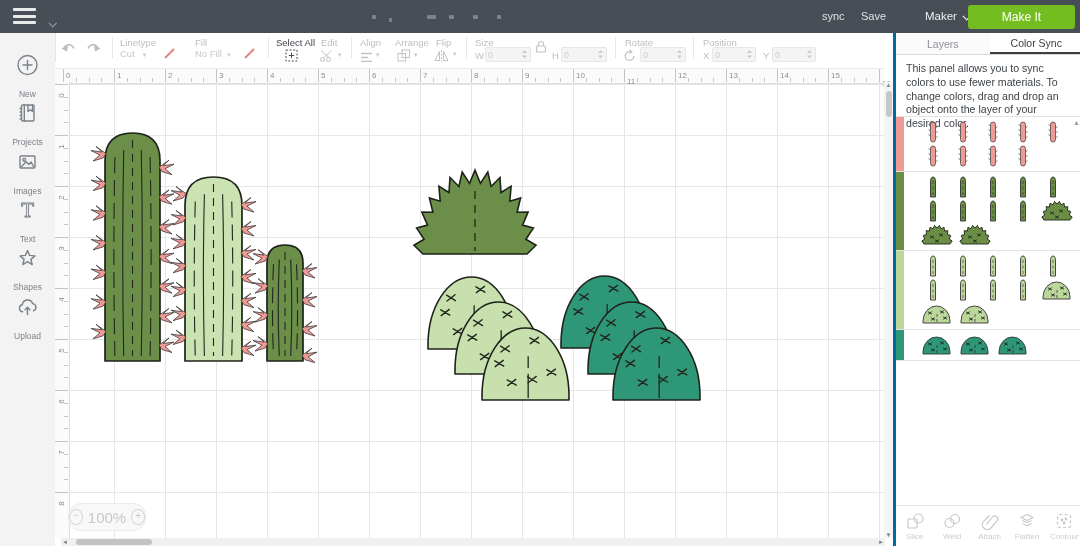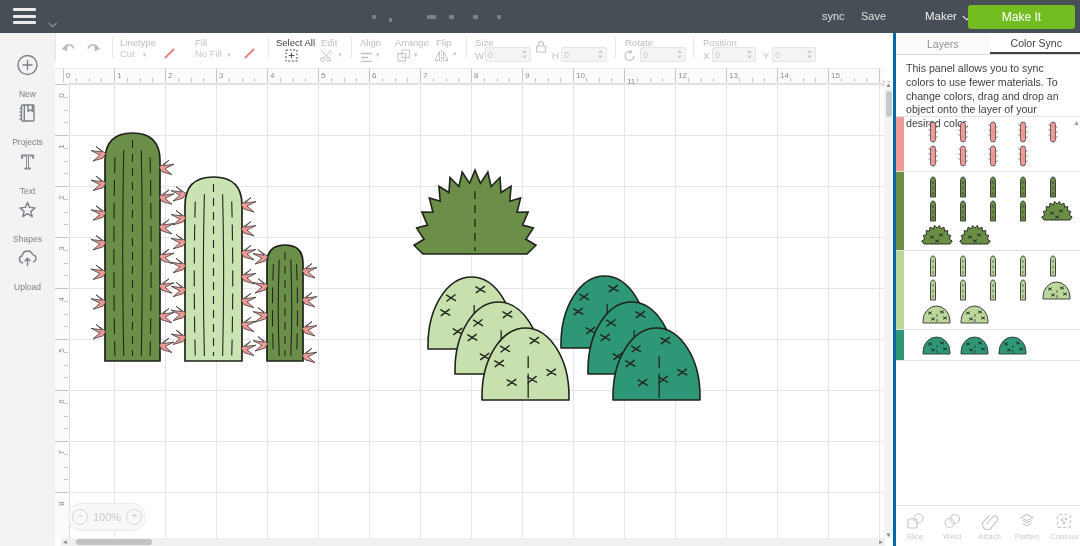--- a/index.html
+++ b/index.html
@@ -35,21 +35,21 @@
   .cv{left:55px;top:62px;width:838px;height:484px;background:#fff;}
   .ruler-h{position:absolute;left:0;top:6px;width:829px;height:14px;background:#fbfbfc;border-bottom:1px solid #dcdcdd;border-top:1px solid #ececec;}
   .ruler-v{position:absolute;left:0;top:20px;width:14px;height:456px;background:#fbfbfc;border-right:1px solid #dcdcdd;}
   .tick{position:absolute;background:#c2c5c8;}
   .rnum{position:absolute;font-size:8px;color:#8a8f94;}
   .grid{position:absolute;left:14px;top:20px;width:815px;height:456px;
     background-image:linear-gradient(to right,#e6e6e8 1px,transparent 1px),linear-gradient(to bottom,#e6e6e8 1px,transparent 1px);
     background-size:51px 51px;background-position:-6px 2px;}
   .zoompill{position:absolute;left:13px;top:441px;width:76px;height:26px;background:#f8f8f9;border:1px solid #ebebec;border-radius:13px;display:flex;align-items:center;justify-content:center;gap:5px;}
   .zbtn{width:14px;height:14px;border:1px solid #d3d6d9;border-radius:50%;color:#c6c9cc;font-size:10px;line-height:12px;text-align:center;cursor:pointer;}
-  .zval{font-size:11px;color:#c6c9cc;}
+  .zval{font-size:15px;color:#c6c9cc;}
   .hscroll{position:absolute;left:6px;top:476px;width:824px;height:8px;background:#f0f0f1;}
   .hthumb{position:absolute;left:15px;top:1px;width:76px;height:6px;background:#c3c3c5;border-radius:3px;cursor:pointer;}
   .vscroll{position:absolute;left:829px;top:20px;width:9px;height:456px;background:#f4f4f5;}
   .vthumb{position:absolute;left:1.5px;top:9px;width:6px;height:26px;background:#c6c9cb;border-radius:3px;cursor:pointer;}
   .sarrow{position:absolute;font-size:6px;color:#7d8287;}
   
   .rp{left:893px;top:33px;width:187px;height:513px;background:#fff;border-left:3px solid #0369a1;}
   .tabs{position:absolute;left:0;top:0;width:187px;height:21px;display:flex;background:#fbfbfc;border-bottom:1px solid #d9d9da;}
   .tab{flex:1;display:flex;align-items:center;justify-content:center;font-size:10.5px;color:#8d9297;cursor:pointer;}
   .tab.active{color:#3c4045;border-bottom:2px solid #3c4045;background:#fff;}
@@ -232,20 +232,28 @@
             <path d="M12 7.5 V16.5 M7.5 12 H16.5"></path>
           </svg>
           <span class="lbl">New</span>
         </div>
         <div class="sb-item">
           <svg width="25" height="24" viewBox="0 0 24 24" fill="none" stroke="#7b8289" stroke-width="1.4" stroke-linecap="round" stroke-linejoin="round">
             <rect x="6" y="4" width="12.5" height="16" rx="1"></rect>
             <path d="M8.8 4 V20 M6 7.5 H4.6 M6 11 H4.6 M6 14.5 H4.6 M6 18 H4.6 M12.5 4 V10.5 L14.8 8.7 L17 10.5 V4"></path>
           </svg>
           <span class="lbl">Projects</span>
+        </div>
+        <div class="sb-item">
+          <svg width="25" height="24" viewBox="0 0 24 24" fill="none" stroke="#7b8289" stroke-width="1.4" stroke-linecap="round" stroke-linejoin="round">
+            <rect x="4.5" y="6" width="15" height="12" rx="1"></rect>
+            <circle cx="8.7" cy="9.8" r="1.4"></circle>
+            <path d="M6 16.5 L10.8 11.8 L13.4 14.4 L15.6 12 L18 16.5"></path>
+          </svg>
+          <span class="lbl">Images</span>
         </div>
         <div class="sb-item">
           <svg width="25" height="24" viewBox="0 0 24 24" fill="none" stroke="#7b8289" stroke-width="1.4" stroke-linecap="round" stroke-linejoin="round">
             <text x="12" y="18.5" text-anchor="middle" font-family="DejaVu Serif, serif" font-size="19" stroke-width="0.9">T</text>
           </svg>
           <span class="lbl">Text</span>
         </div>
         <div class="sb-item">
           <svg width="25" height="24" viewBox="0 0 24 24" fill="none" stroke="#7b8289" stroke-width="1.4" stroke-linecap="round" stroke-linejoin="round">
             <path d="M12 4.5 L14.1 9.4 L19.5 9.9 L15.4 13.4 L16.7 18.6 L12 15.7 L7.3 18.6 L8.6 13.4 L4.5 9.9 L9.9 9.4 Z"></path>

